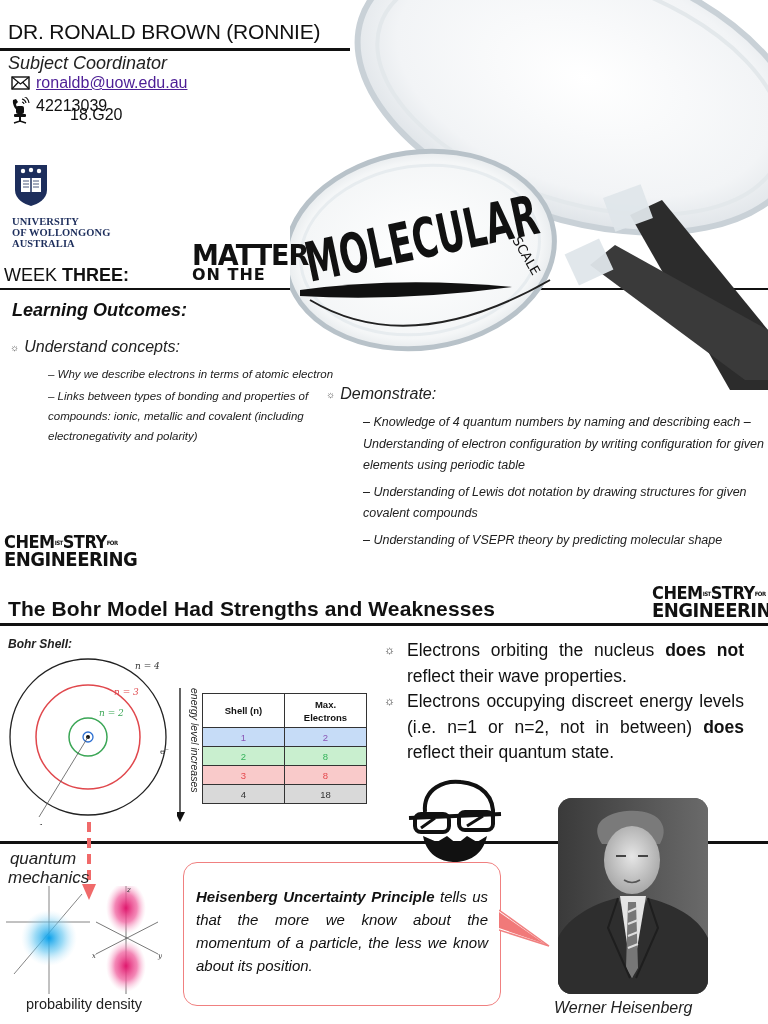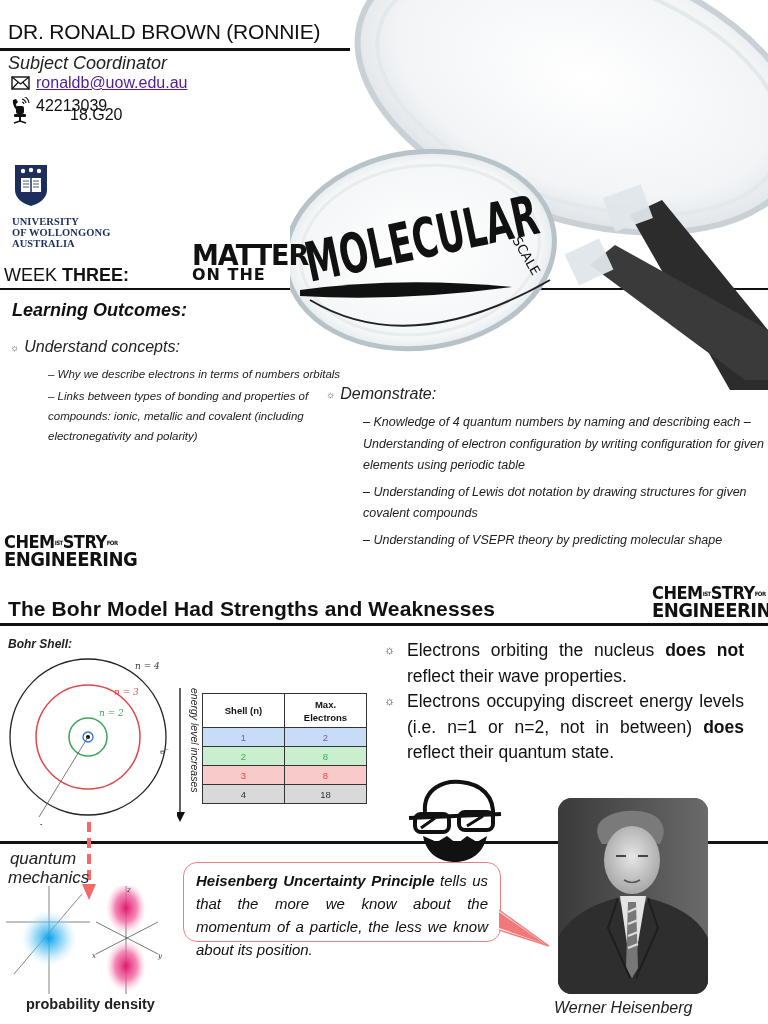--- a/index.html
+++ b/index.html
@@ -55,23 +55,23 @@
 
   .energy-label { left: 181px; top: 688px; width: 16px; height: 126px; }
   .energy-text { position: absolute; left: 8px; top: 0; transform-origin: 0 0; transform: rotate(90deg) translateY(-12px); white-space: nowrap; font-size: 10.5px; font-style: italic; color: #222; }
 
   .bohr-points { left: 384px; top: 638px; width: 360px; font-size: 17.5px; line-height: 25.5px; color: #111; }
   .bohr-points li { list-style: none; display: flex; gap: 12px; text-align: justify; }
   .bohr-points .sun { font-size: 12px; line-height: 25px; }
   .bohr-points b { font-weight: bold; }
 
   .qm-label { left: 8px; top: 849px; width: 70px; text-align: center; font-size: 17px; font-style: italic; color: #222; line-height: 19px; }
-  .prob-label { left: 26px; top: 996px; font-size: 14.5px; color: #222; font-weight: bold; }
-
-  .callout { left: 183px; top: 862px; width: 318px; height: 80px; border: 1.5px solid #f08080; border-radius: 14px; padding: 6px 12px; background: #fff; font-size: 15px; font-style: italic; line-height: 23px; color: #111; text-align: justify; }
+  .prob-label { left: 26px; top: 996px; font-size: 14.5px; color: #222; }
+
+  .callout { left: 183px; top: 862px; width: 318px; height: 144px; border: 1.5px solid #f08080; border-radius: 14px; padding: 22px 12px; background: #fff; font-size: 15px; font-style: italic; line-height: 23px; color: #111; text-align: justify; }
   .callout b { font-weight: bold; }
 
   .photo { left: 558px; top: 798px; width: 150px; height: 196px; border-radius: 14px; overflow: hidden; background: #4a4a4a; }
   .photo-caption { left: 554px; top: 999px; font-size: 16px; font-style: italic; color: #222; }
 </style>
 </head>
 <body>
 
 <div class="abs name-title">
   <span>DR. RONALD </span><b>BROWN</b><span> (RONNIE)</span>
@@ -173,21 +173,21 @@
 
 <div class="abs lo-title">
   <span>Learning Outcomes</span><span>:</span>
 </div>
 
 <div class="abs bullet-head" style="left:10px;top:338px;">
   <span class="sun">☼</span>
   <span>Understand concepts:</span>
 </div>
 <div class="abs lo-list" style="left:48px;top:364px;width:310px;">
-  <p>– Why we describe electrons in terms of numbers orbitals</p>
+  <p>– Why we describe electrons in terms of atomic electron</p>
   <p style="margin-top:2px;">– Links between types of bonding and properties of compounds: ionic, metallic and covalent (including electronegativity and polarity)</p>
 </div>
 
 <div class="abs bullet-head" style="left:326px;top:385px;">
   <span class="sun">☼</span>
   <span>Demonstrate:</span>
 </div>
 <div class="abs lo-list-r" style="left:363px;top:412px;width:402px;">
   <p>– Knowledge of 4 quantum numbers by naming and describing each – Understanding of electron configuration by writing configuration for given elements using periodic table</p>
   <p>– Understanding of Lewis dot notation by drawing structures for given covalent compounds</p>

